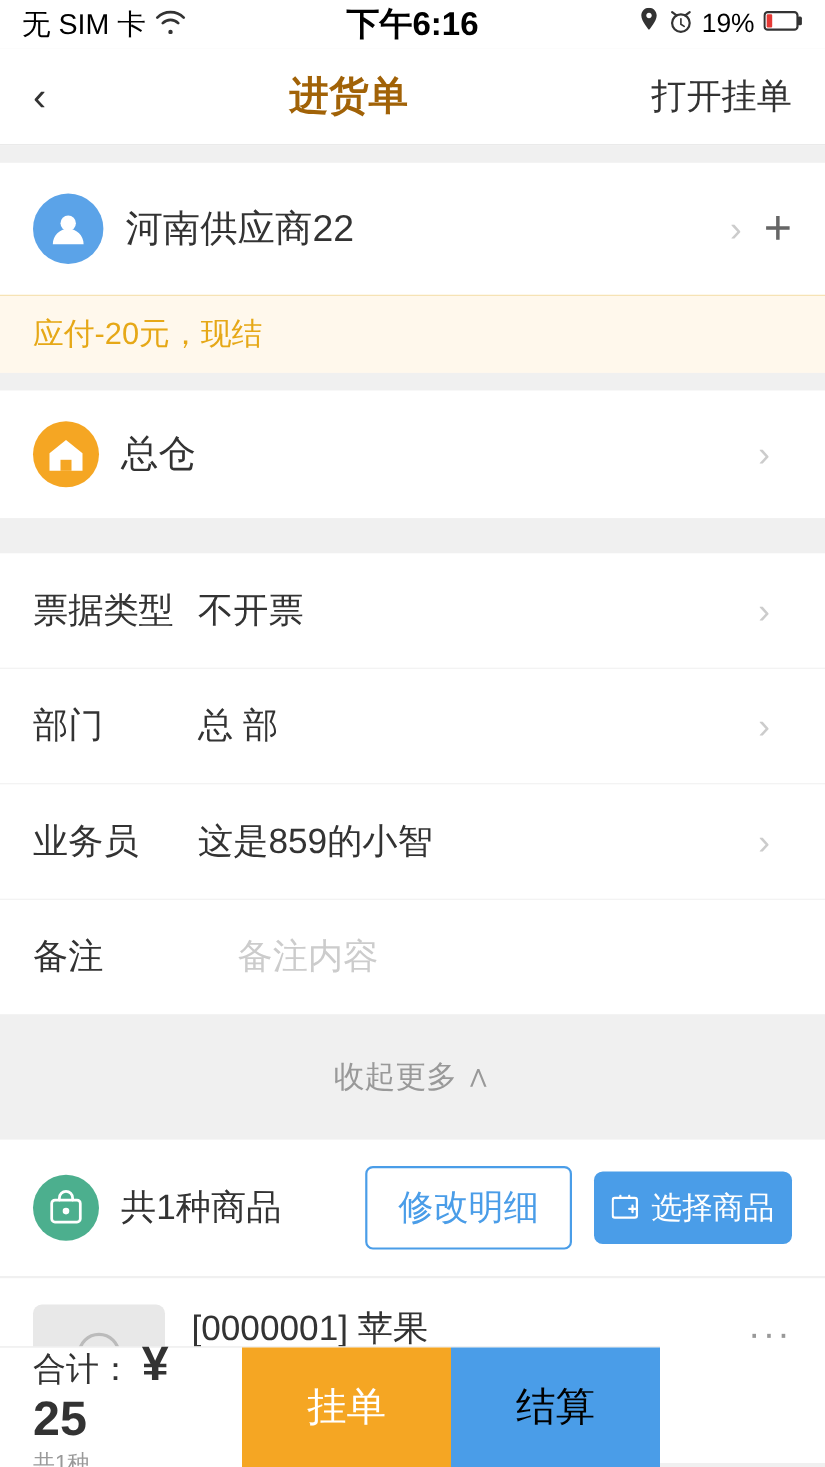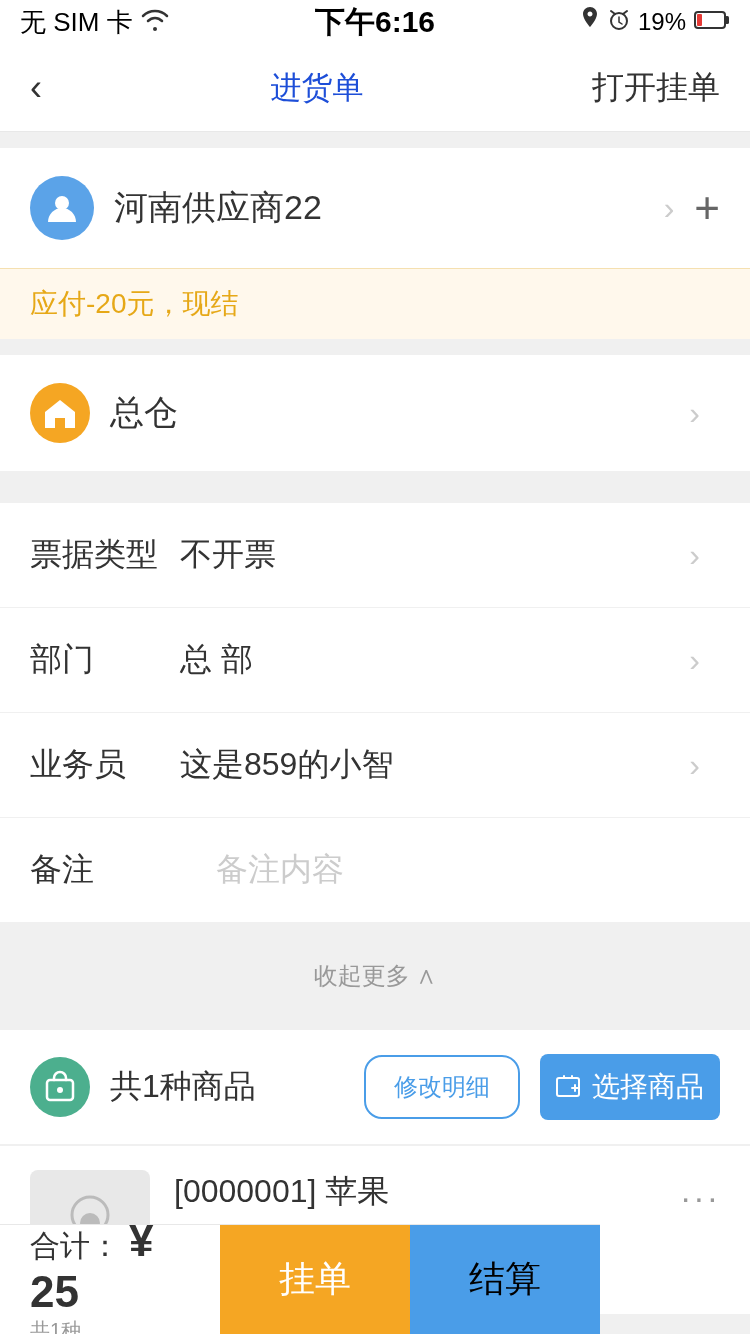--- a/index.html
+++ b/index.html
@@ -38,23 +38,23 @@
       justify-content: space-between;
       padding: 0 30px;
       border-bottom: 1px solid #e8e8e8;
     }
     .nav-back {
       font-size: 36px;
       color: #333;
       cursor: pointer;
     }
     .nav-title {
-      font-size: 31px;
-      font-weight: 400;
-      color: #1d4ed8;
+      font-size: 36px;
+      font-weight: 700;
+      color: #a16207;
     }
     .nav-action {
       font-size: 32px;
       color: #333;
     }
 
     
     .content {
       background: #f0f0f0;
     }
@@ -165,21 +165,21 @@
       font-size: 32px;
       color: #ccc;
       padding-left: 10px;
     }
 
     
     .collapse-row {
       background: #f0f0f0;
       text-align: center;
       padding: 22px 0;
-      font-size: 24px;
+      font-size: 28px;
       color: #999;
     }
 
     
     .product-header {
       background: #fff;
       display: flex;
       align-items: center;
       padding: 24px 30px;
       gap: 20px;
@@ -196,23 +196,23 @@
     }
     .product-count {
       flex: 1;
       font-size: 32px;
       color: #333;
     }
     .btn-outline {
       border: 2px solid #4a9de8;
       color: #4a9de8;
       background: #fff;
-      border-radius: 18px;
+      border-radius: 7px;
       padding: 14px 28px;
-      font-size: 24px;
+      font-size: 32px;
     }
     .btn-blue {
       background: #4a9de8;
       color: #fff;
       border: none;
       border-radius: 8px;
       padding: 14px 16px;
       font-size: 28px;
       display: flex;
       align-items: center;

